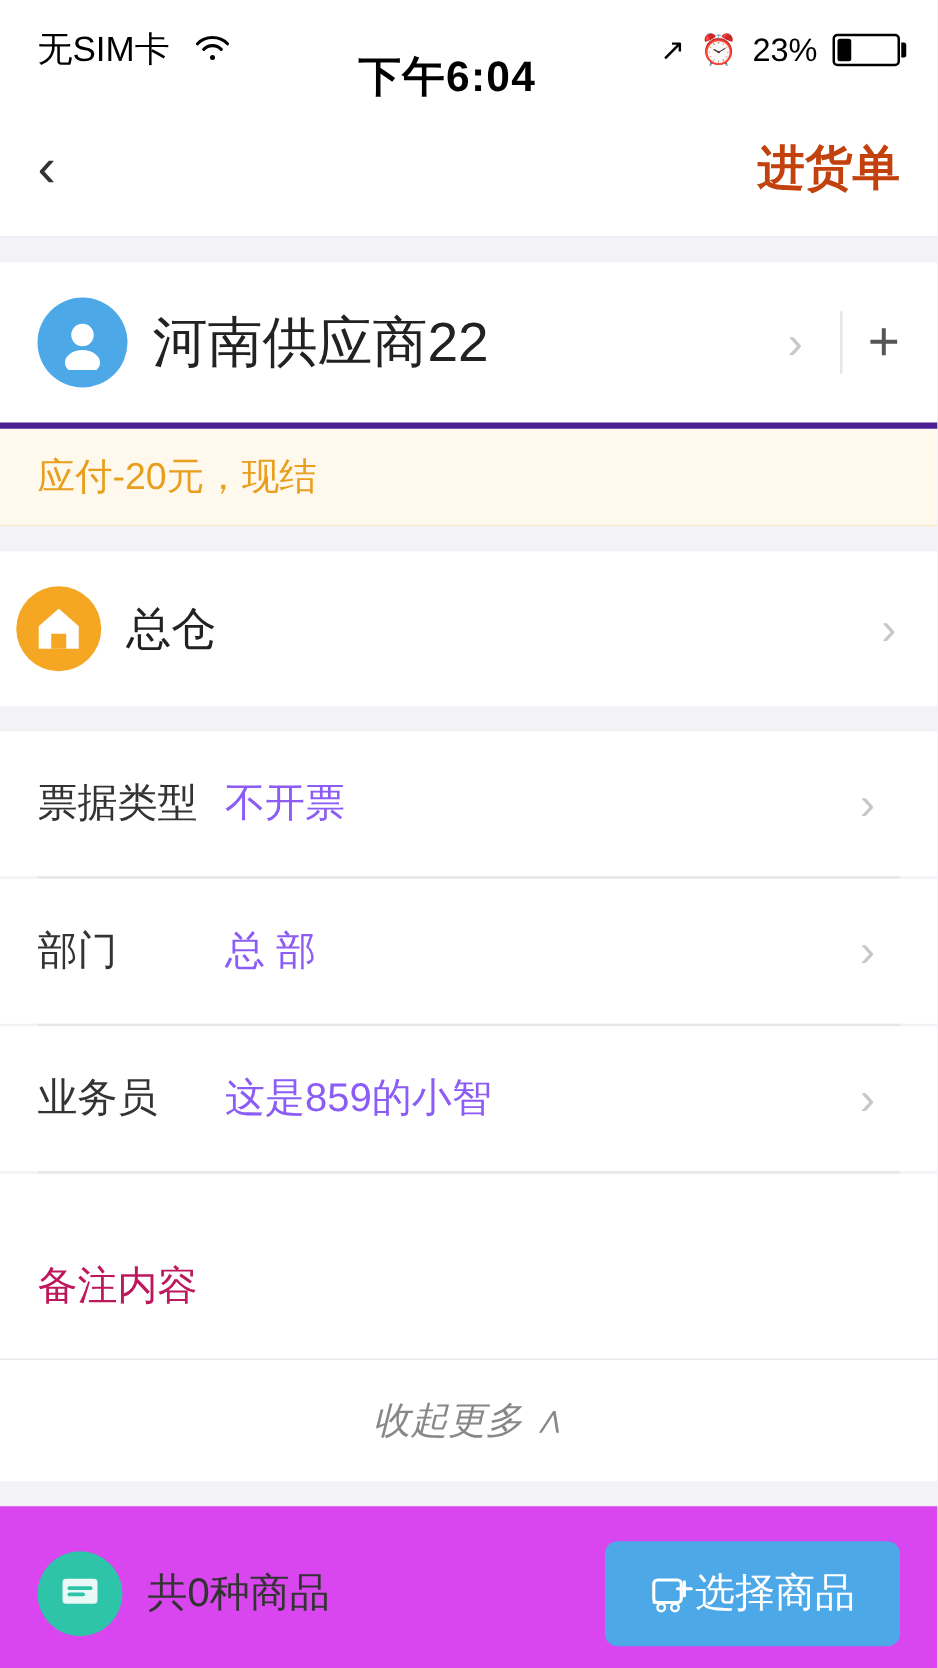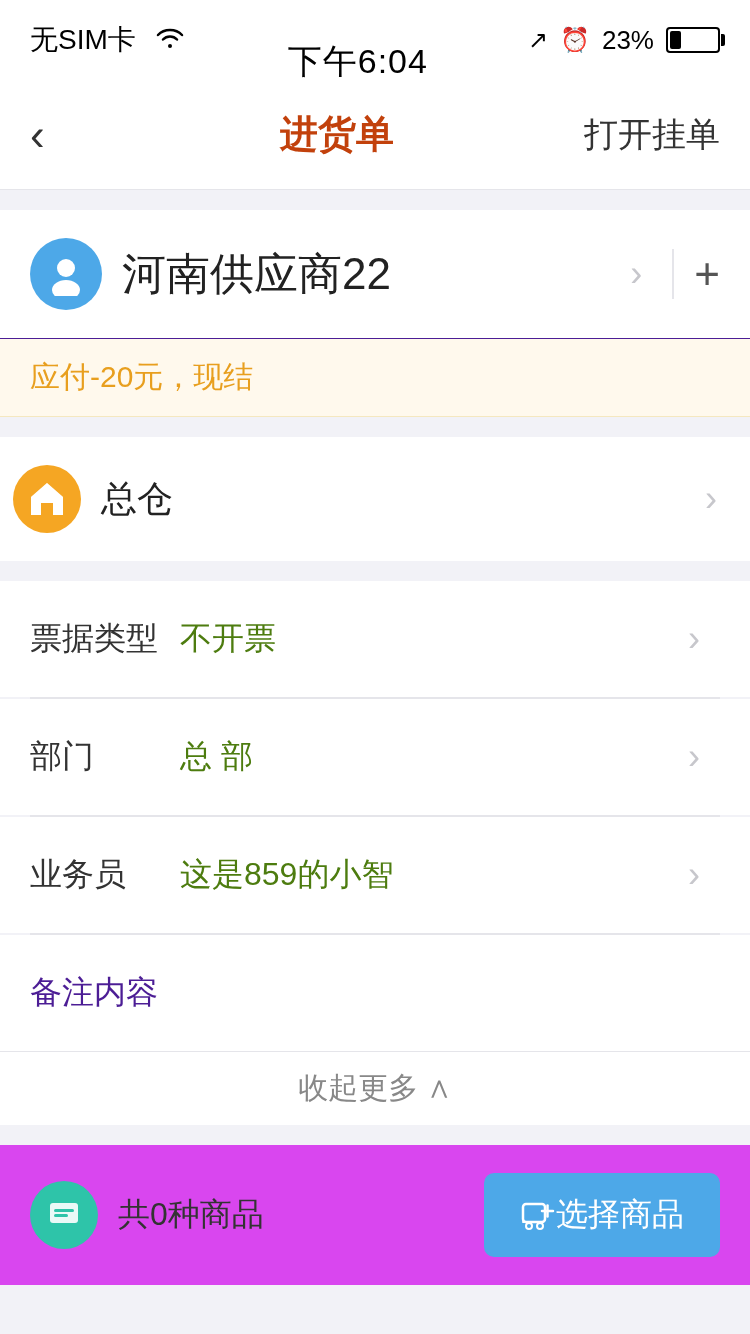--- a/index.html
+++ b/index.html
@@ -26,21 +26,21 @@
     }
     .status-left {
       display: flex;
       align-items: center;
       gap: 16px;
       font-size: 28px;
       font-weight: 500;
     }
     .status-center {
       font-size: 34px;
-      font-weight: 400;
+      font-weight: 700;
       letter-spacing: 1px;
       margin-top: 44px;
     }
     .status-right {
       display: flex;
       align-items: center;
       gap: 12px;
       font-size: 26px;
     }
     .battery-box {
@@ -159,21 +159,21 @@
       background: #e5e5ea;
       margin: 0 10px;
     }
 
     
     .alert-banner {
       background: #fff9ed;
       padding: 18px 30px;
       font-size: 30px;
       color: #e89f1e;
-      border-top: 1px solid #4c1d95;
+      border-top: 5px solid #4c1d95;
       border-bottom: 1px solid #f5e8c0;
     }
 
     
     .warehouse-row {
       background: #fff;
       display: flex;
       align-items: center;
       padding: 28px 13px;
     }
@@ -209,34 +209,36 @@
     }
     .form-label {
       font-size: 32px;
       color: #333;
       width: 150px;
       flex-shrink: 0;
     }
     .form-value {
       flex: 1;
       font-size: 32px;
-      color: #4d7c0f;
+      color: #8b5cf6;
     }
     .form-value.placeholder {
-      color: #4c1d95;
+      color: #be185d;
+      margin-top: 32px;
     }
 
     
     .collapse-row {
       background: #fff;
       display: flex;
       align-items: center;
       justify-content: center;
-      padding: 16px 30px;
+      padding: 28px 30px;
       border-top: 1px solid #e5e5ea;
+      font-style: italic;
     }
     .collapse-text {
       font-size: 30px;
       color: #888;
     }
 
     
     .product-section {
       background: #d946ef;
       display: flex;
@@ -301,21 +303,20 @@
     <span>23%</span>
     <span class="battery-box">
       <span class="battery-fill"></span>
     </span>
   </div>
 </div>
 
 <div class="nav-bar">
   <span class="nav-back">‹</span>
   <span class="nav-title">进货单</span>
-  <span class="nav-action">打开挂单</span>
 </div>
 
 <div class="section-gap"></div>
 
 <div class="supplier-row">
   <div class="supplier-avatar">
     <svg viewBox="0 0 44 44" xmlns="http://www.w3.org/2000/svg">
       <circle cx="22" cy="16" r="9" fill="#fff"></circle>
       <ellipse cx="22" cy="38" rx="14" ry="10" fill="#fff"></ellipse>
     </svg>

